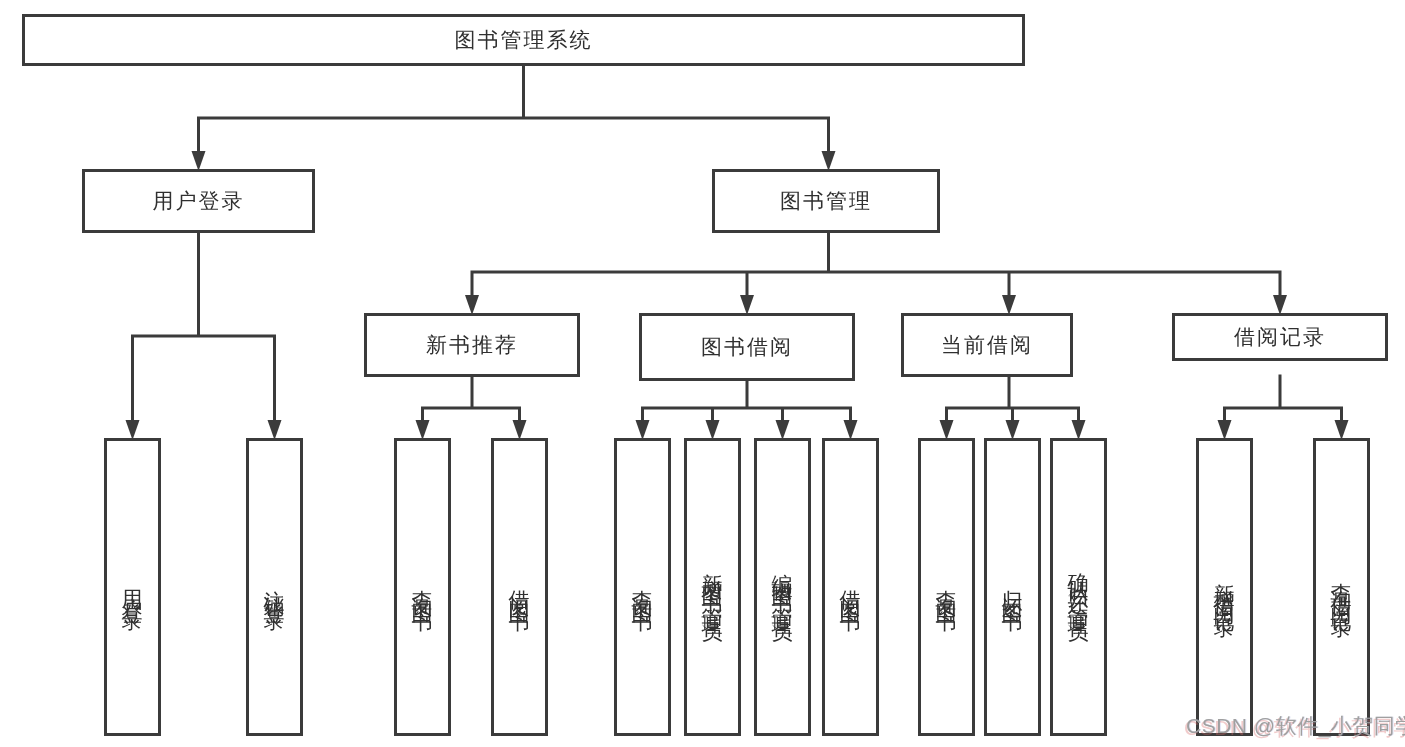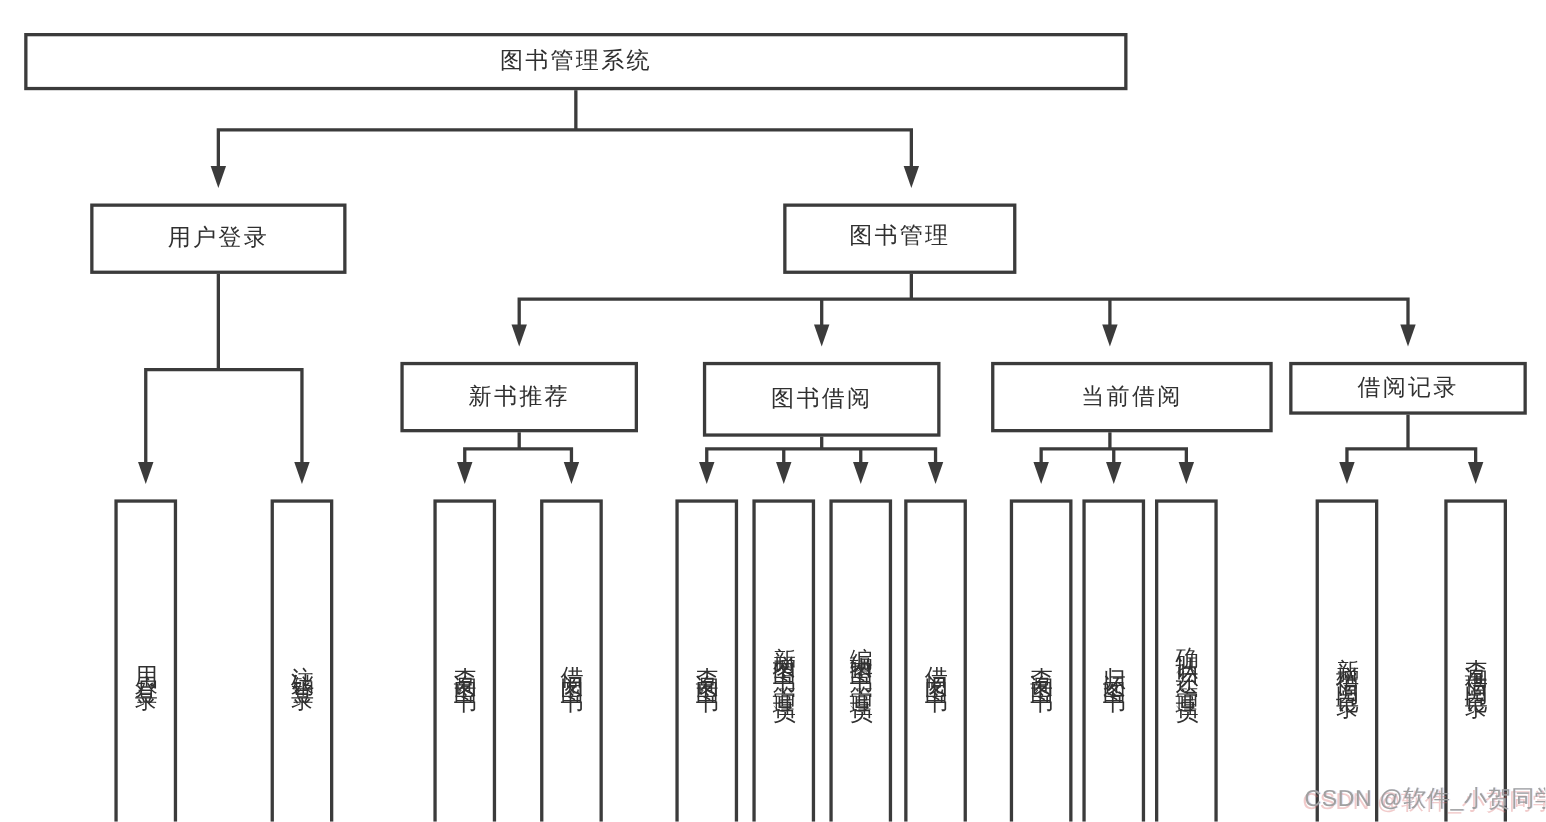--- a/index.html
+++ b/index.html
@@ -6,21 +6,21 @@
   body{font-family:"Liberation Sans","DejaVu Sans",sans-serif;}
   .stage{
     position:relative;width:1405px;height:747px;background:#ffffff;overflow:hidden;
   }
   #connectors{position:absolute;left:0;top:0;z-index:1;}
   .node{
     position:absolute;box-sizing:border-box;z-index:2;
     background:#ffffff;border:3px solid #3b3b3b;
     display:flex;align-items:center;justify-content:center;
     color:#303030;font-size:21px;letter-spacing:2px;
-    text-align:center;line-height:1.2;margin-top:16px;
+    text-align:center;line-height:1.2;
   }
   .node .lbl{white-space:nowrap;}
   .node.vertical .lbl{
     writing-mode:vertical-rl;
     letter-spacing:7px;
     white-space:normal;
   }
   .watermark{
     position:absolute;z-index:3;
     left:1186px;top:712px;
@@ -62,30 +62,30 @@
       <polygon points="1217.5,420 1231.5,420 1224.5,440" fill="#3b3b3b"></polygon>
       <polygon points="1334.5,420 1348.5,420 1341.5,440" fill="#3b3b3b"></polygon>
     </svg>
   <div id="nodes">
       <div class="node" style="left: 22px; top: 14px; width: 1003px; height: 52px;">
         <span class="lbl">图书管理系统</span>
       </div>
       <div class="node" style="left: 82px; top: 169px; width: 233px; height: 64px;">
         <span class="lbl">用户登录</span>
       </div>
-      <div class="node" style="left: 712px; top: 169px; width: 212px; height: 64px; font-family: Liberation Mono, monospace;">
+      <div class="node" style="left: 712px; top: 169px; width: 228px; height: 64px;">
         <span class="lbl">图书管理</span>
       </div>
       <div class="node" style="left: 364px; top: 313px; width: 216px; height: 64px;">
         <span class="lbl">新书推荐</span>
       </div>
       <div class="node" style="left: 639px; top: 313px; width: 216px; height: 68px;">
         <span class="lbl">图书借阅</span>
       </div>
-      <div class="node" style="left: 901px; top: 313px; width: 256px; height: 64px;">
+      <div class="node" style="left: 901px; top: 313px; width: 172px; height: 64px;">
         <span class="lbl">当前借阅</span>
       </div>
       <div class="node" style="left: 1172px; top: 313px; width: 216px; height: 48px;">
         <span class="lbl">借阅记录</span>
       </div>
       <div class="node vertical" style="left: 104px; top: 438px; width: 57px; height: 298px;">
         <span class="lbl">用户登录</span>
       </div>
       <div class="node vertical" style="left: 246px; top: 438px; width: 57px; height: 298px;">
         <span class="lbl">注销登录</span>

